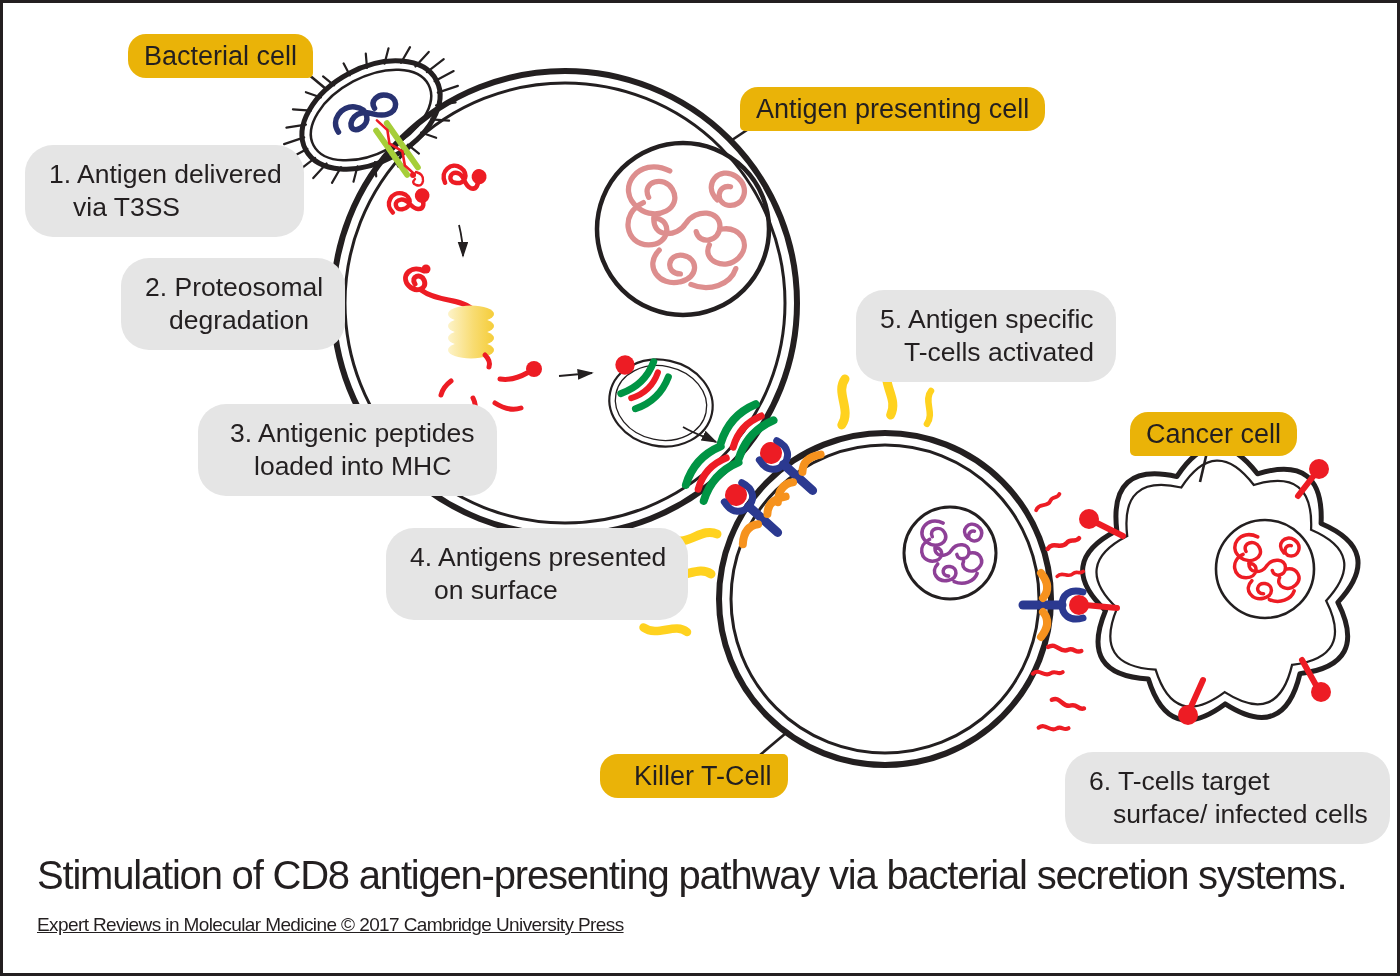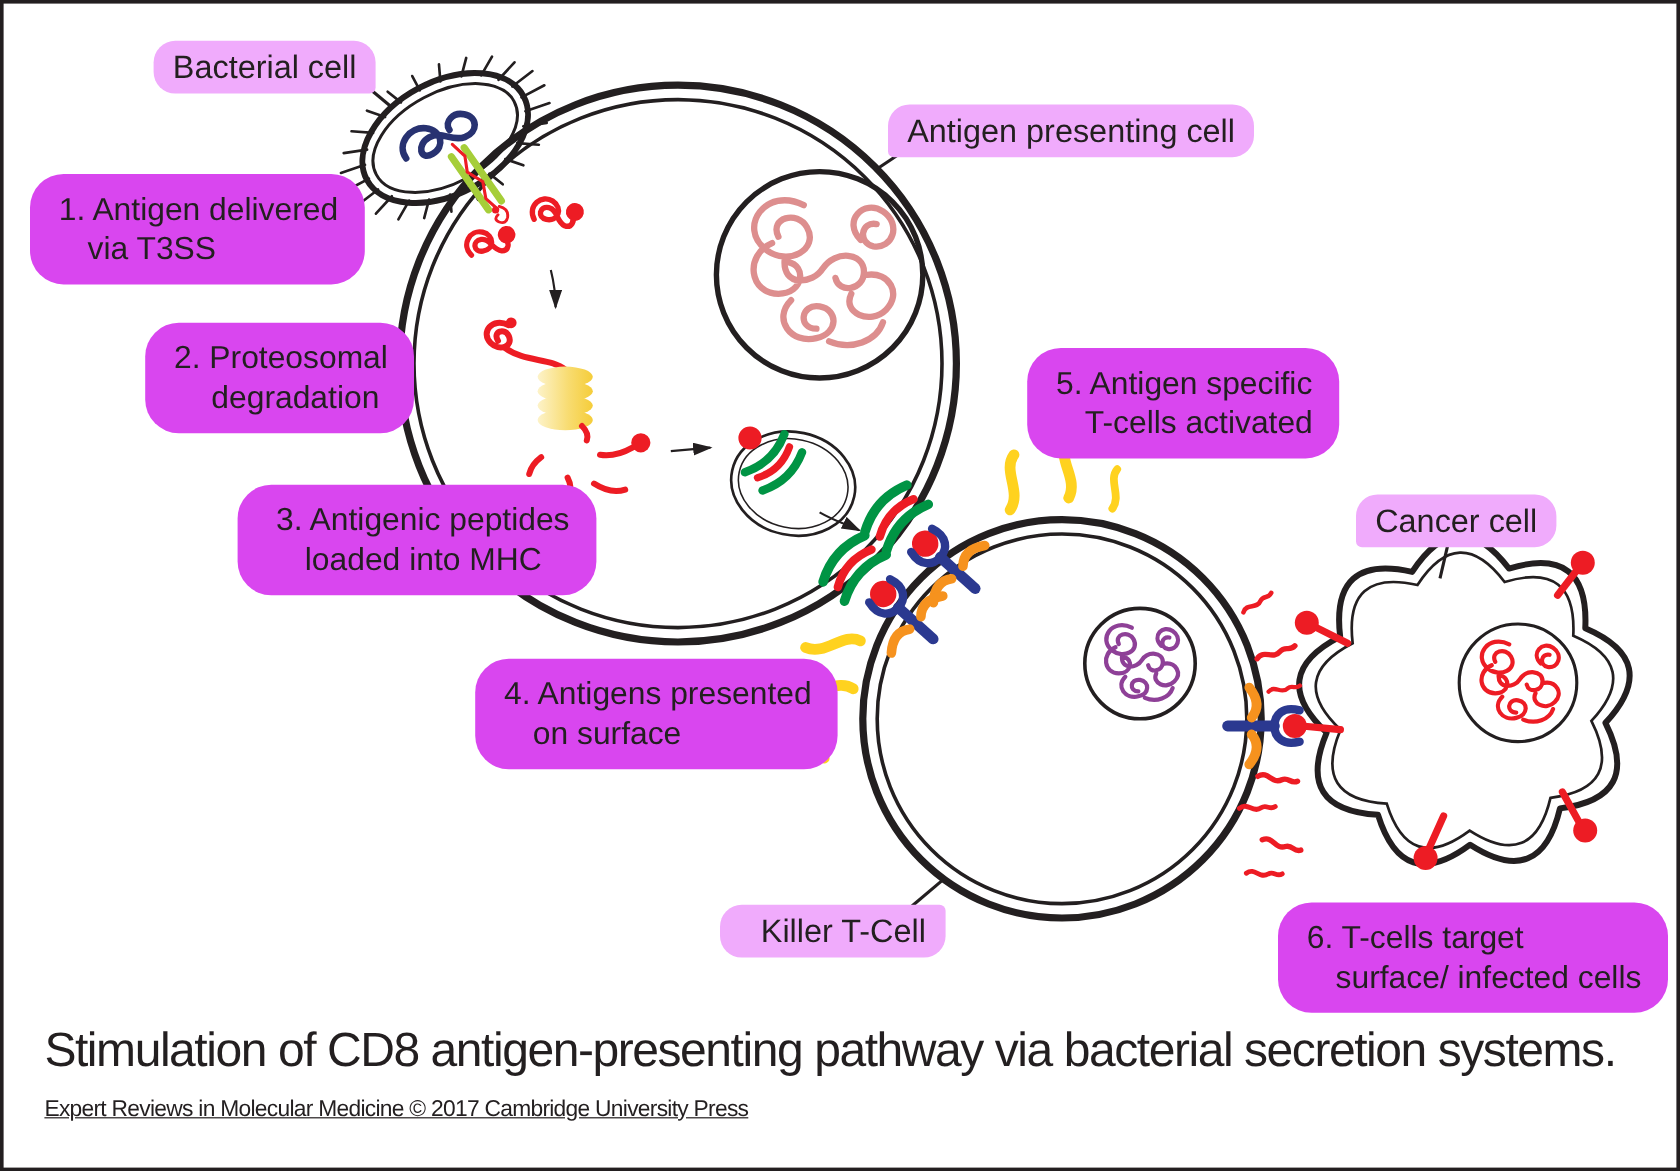--- a/index.html
+++ b/index.html
@@ -1,34 +1,34 @@
 <!DOCTYPE html>
 <html><head>
 <meta charset="utf-8">
 <style>
   html,body{margin:0;padding:0;background:#ffffff;font-family:"Liberation Sans",sans-serif;color:#231f20;}
   .frame{position:relative;width:1400px;height:976px;box-sizing:border-box;border:3px solid #231f20;background:#fff;overflow:hidden;}
   svg.diagram{position:absolute;left:0;top:0;}
 
   
-  .tag{position:absolute;background:#f0abfc;border-radius:18px;font-size:27px;line-height:1;
+  .tag{position:absolute;background:#eab308;border-radius:18px;font-size:27px;line-height:1;
        padding:9px 16px 8px 16px;white-space:nowrap;color:#231f20;}
   #tag-bacterial{left:125px;top:31px;border-radius:18px 18px 5px 18px;}
   #tag-apc{left:737px;top:84px;border-radius:18px 18px 18px 5px;}
   #tag-cancer{left:1127px;top:409px;border-radius:18px 18px 18px 5px;}
   #tag-killer{left:597px;top:751px;border-radius:18px 5px 18px 18px;padding-left:34px;}
 
   
-  .step{position:absolute;background:#d946ef;border-radius:28px;font-size:26.5px;line-height:33px;
+  .step{position:absolute;background:#e5e5e5;border-radius:28px;font-size:26.5px;line-height:33px;
         padding:13px 22px 13px 24px;white-space:nowrap;color:#231f20;}
   .step .ind{padding-left:24px;}
   #step1{left:22px;top:142px;}
-  #step2{left:118px;top:266px;text-align:center;}
+  #step2{left:118px;top:255px;}
   #step3{left:195px;top:401px;padding-left:32px;}
-  #step4{left:393px;top:525px;margin-top:21px;}
+  #step4{left:383px;top:525px;}
   #step5{left:853px;top:287px;}
   #step6{left:1048px;top:749px;margin-left:14px;}
 
   .caption{position:absolute;left:34px;top:850px;font-size:40px;letter-spacing:-1.2px;white-space:nowrap;}
   .credit{position:absolute;left:34px;top:911px;font-size:19px;letter-spacing:-0.6px;white-space:nowrap;text-decoration:underline;}
 
   
   .k{stroke:#231f20;fill:none;}
   .red{stroke:#ed1c24;fill:none;}
   .green{stroke:#009444;fill:none;}

